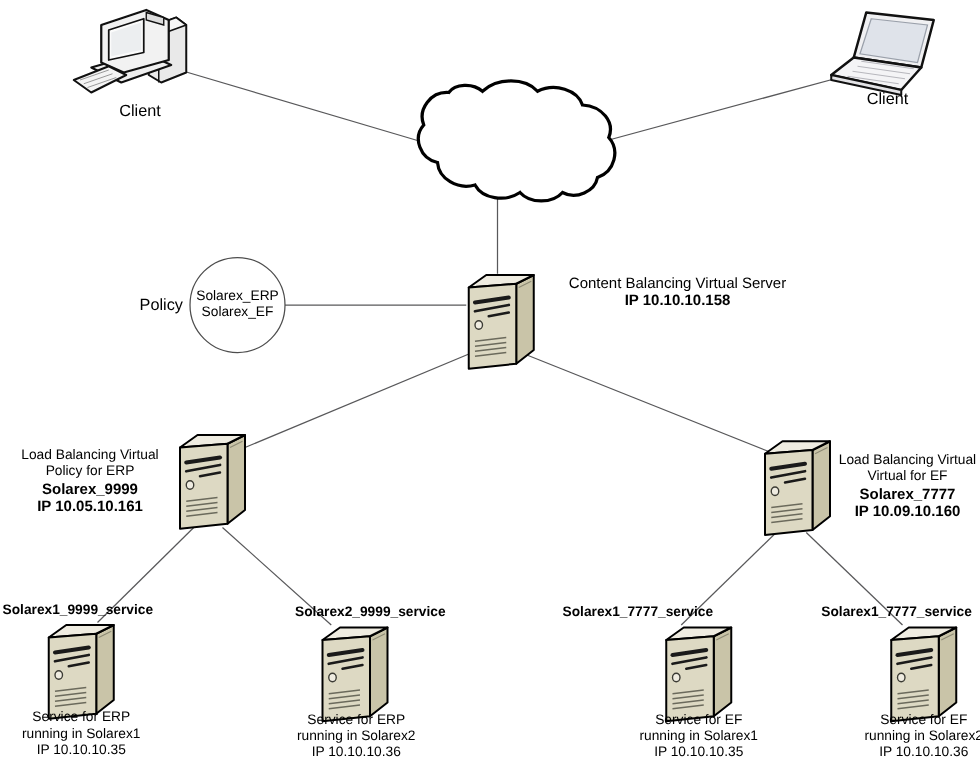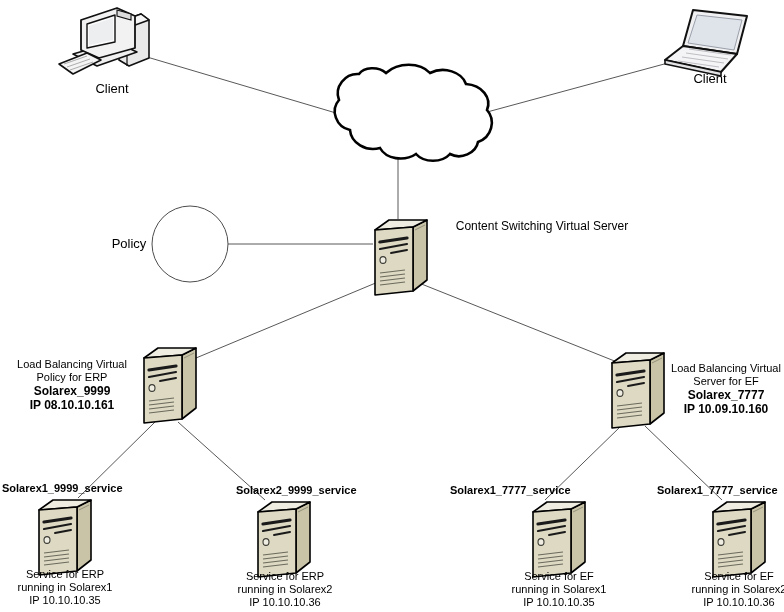--- a/index.html
+++ b/index.html
@@ -155,35 +155,40 @@
     <use href="#server-tower" x="527" y="499" width="62" height="84"></use>
     <use href="#server-tower" x="707" y="499" width="62" height="84"></use>
   </svg>
 
   <div class="lbl lbl-center t13" style="left:62px; top:81px; width:100px;">Client</div>
 
   <div class="lbl lbl-center t13" style="left:660px; top:71px; width:100px;">Client</div>
 
   <div class="lbl lbl-center t13" style="left:94px; top:236px; width:70px;">Policy</div>
 
+  <div class="lbl lbl-center t11" style="left:150px; top:231px; width:80px;">
+    <div>Solarex_ERP</div>
+    <div>Solarex_EF</div>
+  </div>
 
   <div class="lbl lbl-center t12" style="left:436px; top:219px; width:212px;">
-    <div>Content Switching Virtual Server</div>
+    <div>Content Balancing Virtual Server</div>
+    <div class="bold">IP 10.10.10.158</div>
   </div>
 
   <div class="lbl lbl-center t11" style="left:8px; top:358px; width:128px;">
     <div>Load Balancing Virtual</div>
     <div>Policy for ERP</div>
     <div class="bold t12">Solarex_9999</div>
-    <div class="bold t12">IP 08.10.10.161</div>
+    <div class="bold t12">IP 10.05.10.161</div>
   </div>
 
   <div class="lbl lbl-center t11" style="left:668px; top:362px; width:116px;">
     <div>Load Balancing Virtual</div>
-    <div>Server for EF</div>
+    <div>Virtual for EF</div>
     <div class="bold t12">Solarex_7777</div>
     <div class="bold t12">IP 10.09.10.160</div>
   </div>
 
   <div class="lbl lbl-left t11 bold" style="left:2px; top:482px;">Solarex1_9999_service</div>
   <div class="lbl lbl-center t11" style="left:6px; top:568px; width:118px;">
     <div>Service for ERP</div>
     <div>running in Solarex1</div>
     <div>IP 10.10.10.35</div>
   </div>

